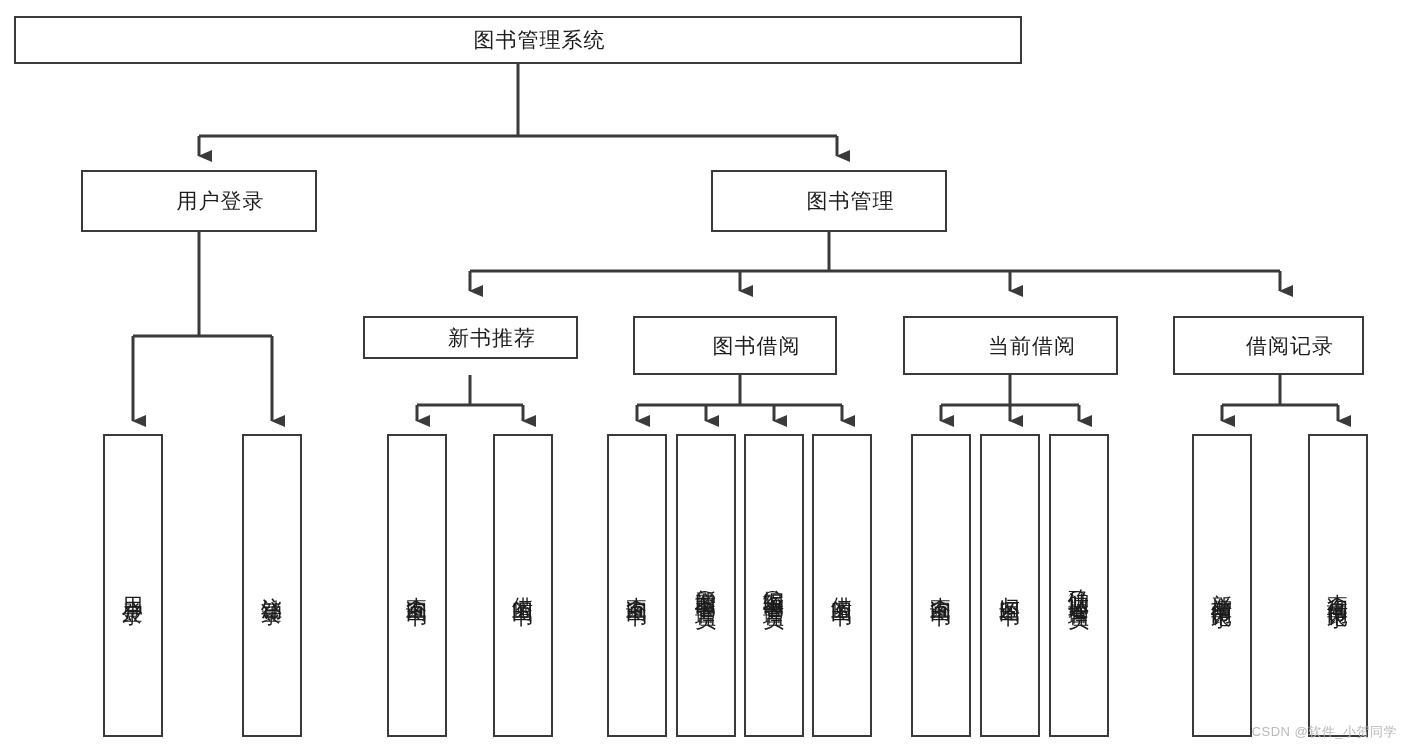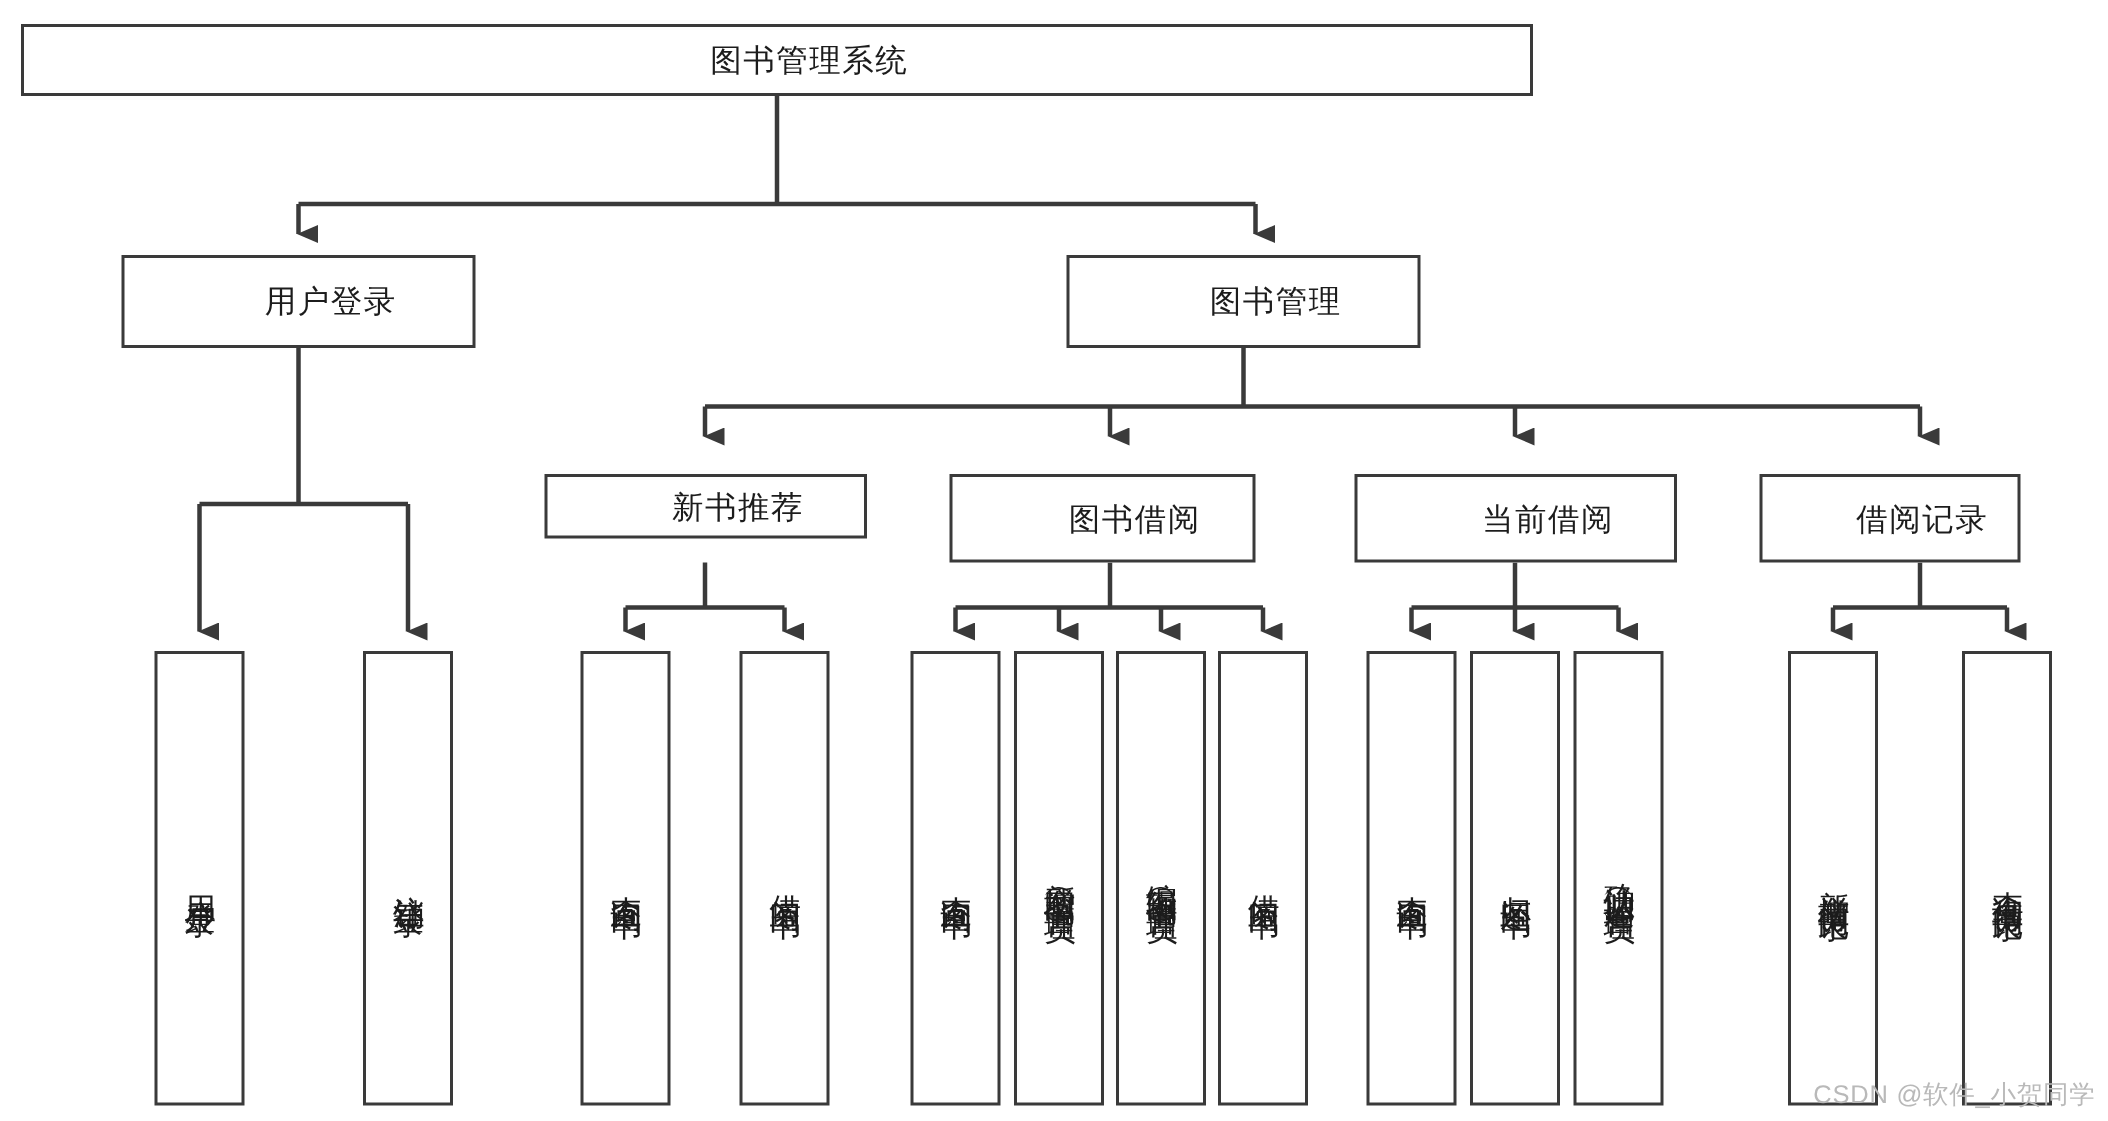--- a/index.html
+++ b/index.html
@@ -46,21 +46,21 @@
     writing-mode: vertical-rl;
     text-orientation: upright;
     letter-spacing: 3px;
     line-height: 1;
     white-space: nowrap;
   }
   .watermark {
     position: absolute;
     right: 8px;
     bottom: 6px;
-    font-size: 17px;
+    font-size: 13px;
     color: #b9b9b9;
     letter-spacing: 0.5px;
     white-space: nowrap;
   }
 </style>
 </head>
 <body>
 
 <div id="canvas">
 
@@ -128,21 +128,21 @@
 
   <div class="node horiz" style="left:363px; top:316px; width:215px; height:43px;">
     <span>新书推荐</span>
   </div>
   <div class="node horiz" style="left:633px; top:316px; width:204px; height:59px;">
     <span>图书借阅</span>
   </div>
   <div class="node horiz" style="left:903px; top:316px; width:215px; height:59px;">
     <span>当前借阅</span>
   </div>
-  <div class="node horiz" style="left:1173px; top:316px; width:174px; height:59px;">
+  <div class="node horiz" style="left:1173px; top:316px; width:191px; height:59px;">
     <span>借阅记录</span>
   </div>
 
   <div class="node vert" style="left:103px; top:434px; width:60px; height:303px;">
     <span class="vtext">用户登录</span>
   </div>
   <div class="node vert" style="left:242px; top:434px; width:60px; height:303px;">
     <span class="vtext">注销登录</span>
   </div>
 

